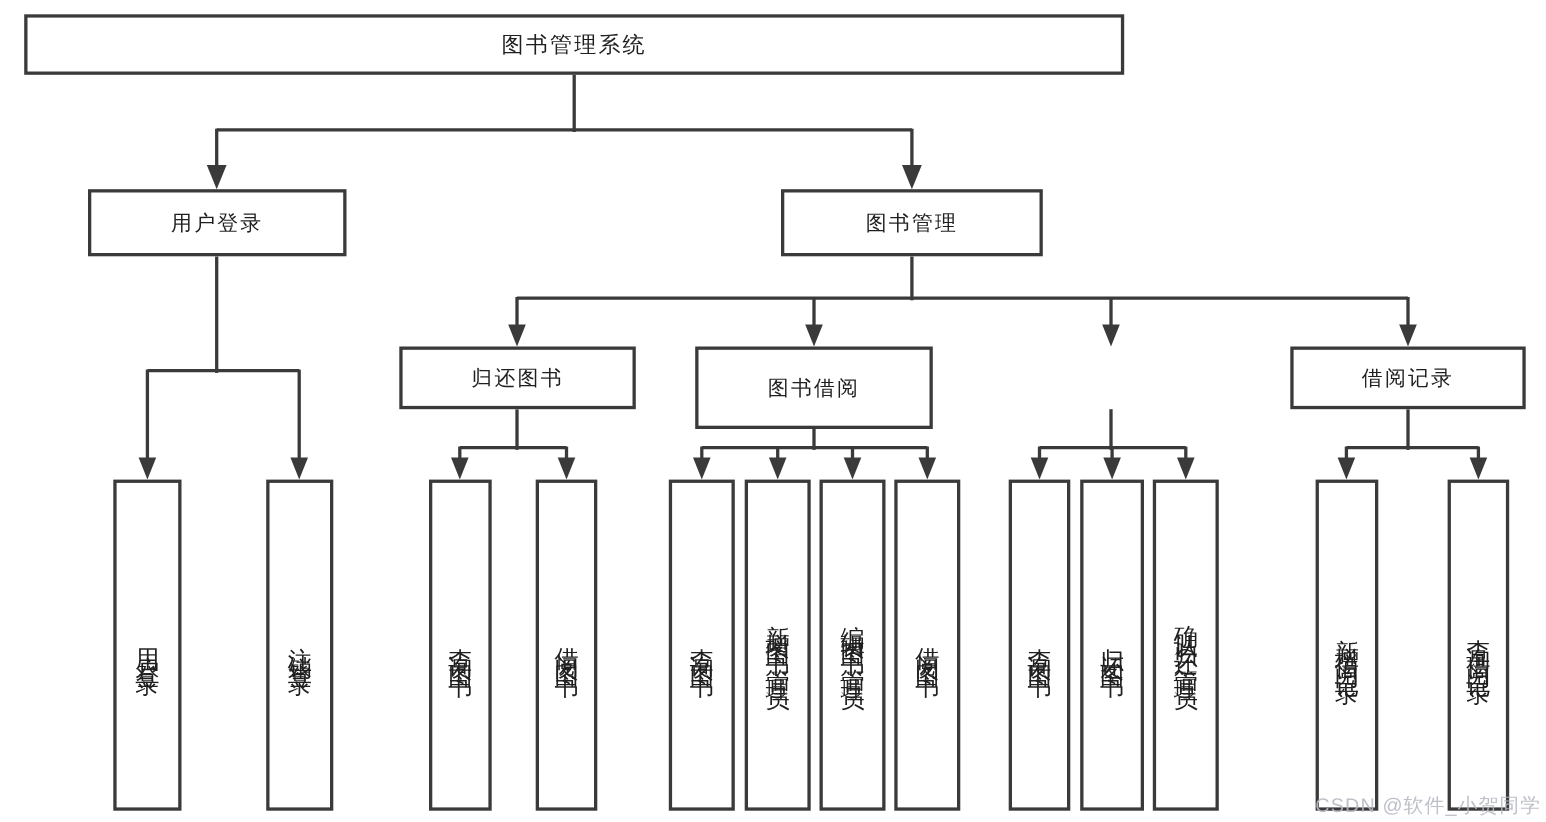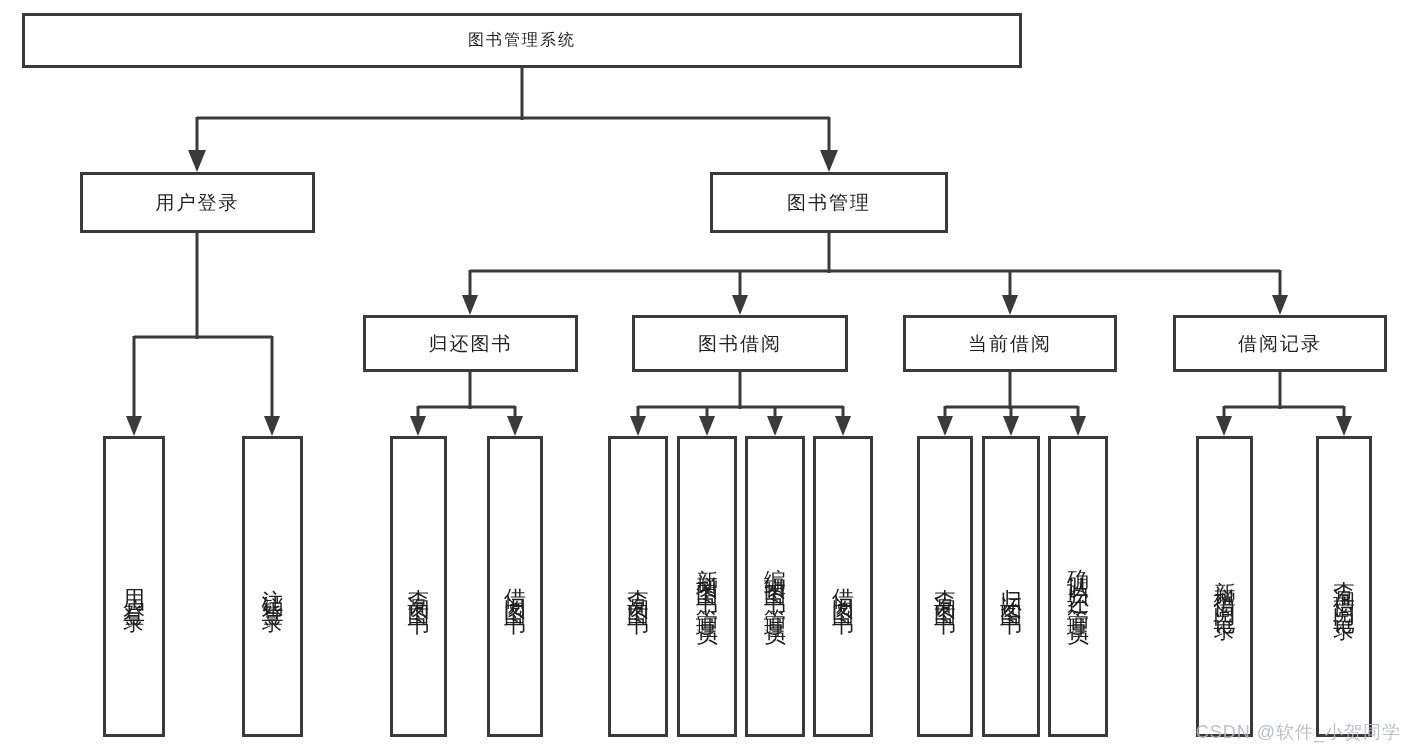--- a/index.html
+++ b/index.html
@@ -16,21 +16,21 @@
     box-sizing:border-box;
     border:3px solid #3a3a3a;
     background:#ffffff;
     display:flex;
     align-items:center;
     justify-content:center;
     color:#1f1f1f;
     z-index:2;
   }
   .hbox{font-size:19px;letter-spacing:2px;}
-  .rootbox{font-size:16px;letter-spacing:2px;}
+  .rootbox{font-size:20px;letter-spacing:2px;}
   .vbox span{
     writing-mode:vertical-rl;
     font-size:22px;
     letter-spacing:8px;
     line-height:1;
     white-space:nowrap;
   }
   .watermark{
     position:absolute;
     right:4px;
@@ -120,25 +120,22 @@
   <div class="box hbox" style="left:80px;top:172px;width:235px;height:61px;">
     <span>用户登录</span>
   </div>
   <div class="box hbox" style="left:710px;top:172px;width:238px;height:61px;">
     <span>图书管理</span>
   </div>
 
   <div class="box hbox" style="left:363px;top:315px;width:215px;height:57px;">
     <span>归还图书</span>
   </div>
-  <div class="box hbox" style="left:632px;top:315px;width:216px;height:57px;">
+  <div class="box hbox" style="left:632px;top:315px;width:216px;height:75px;">
     <span>图书借阅</span>
-  </div>
-  <div class="box hbox" style="left:903px;top:315px;width:214px;height:57px;">
-    <span>当前借阅</span>
   </div>
   <div class="box hbox" style="left:1173px;top:315px;width:214px;height:57px;">
     <span>借阅记录</span>
   </div>
 
   <div class="box vbox" style="left:103px;top:436px;width:62px;height:301px;">
     <span>用户登录</span>
   </div>
   <div class="box vbox" style="left:242px;top:436px;width:61px;height:301px;">
     <span>注销登录</span>

